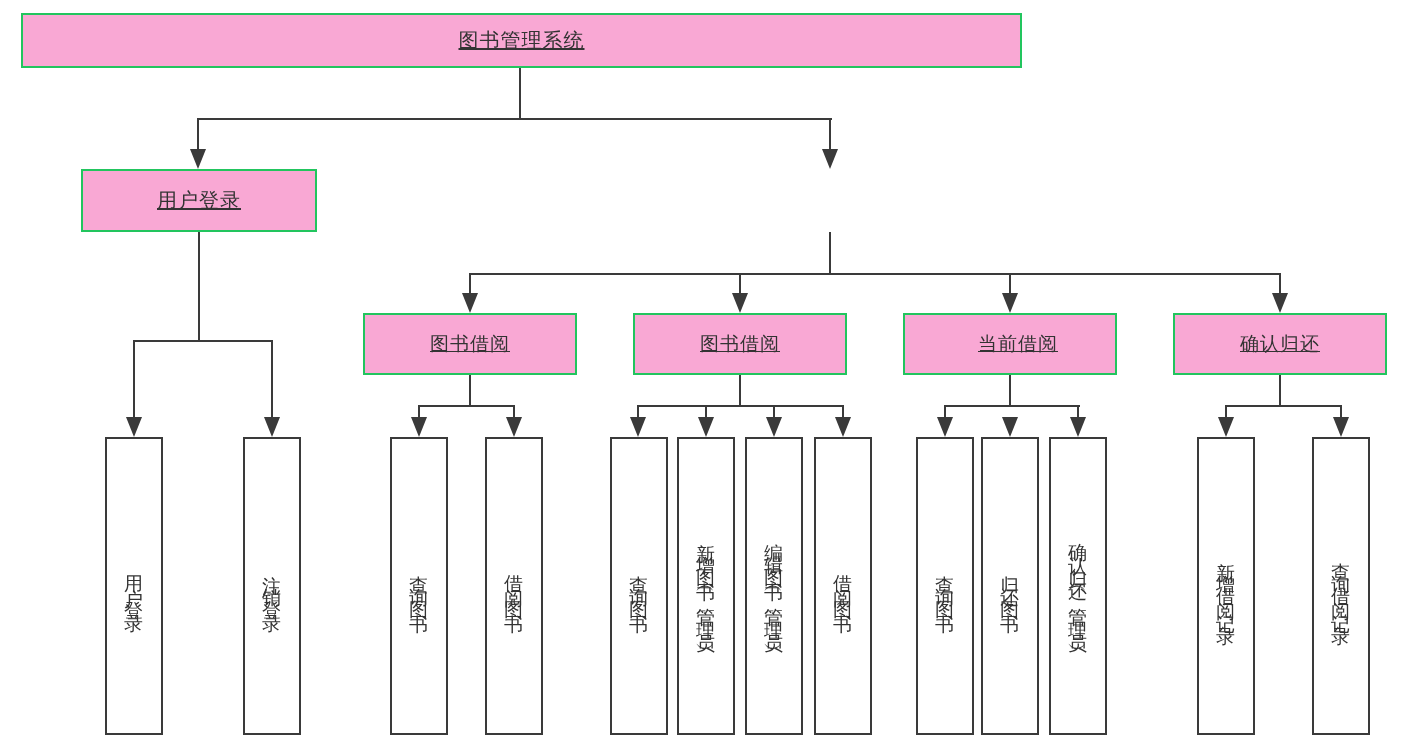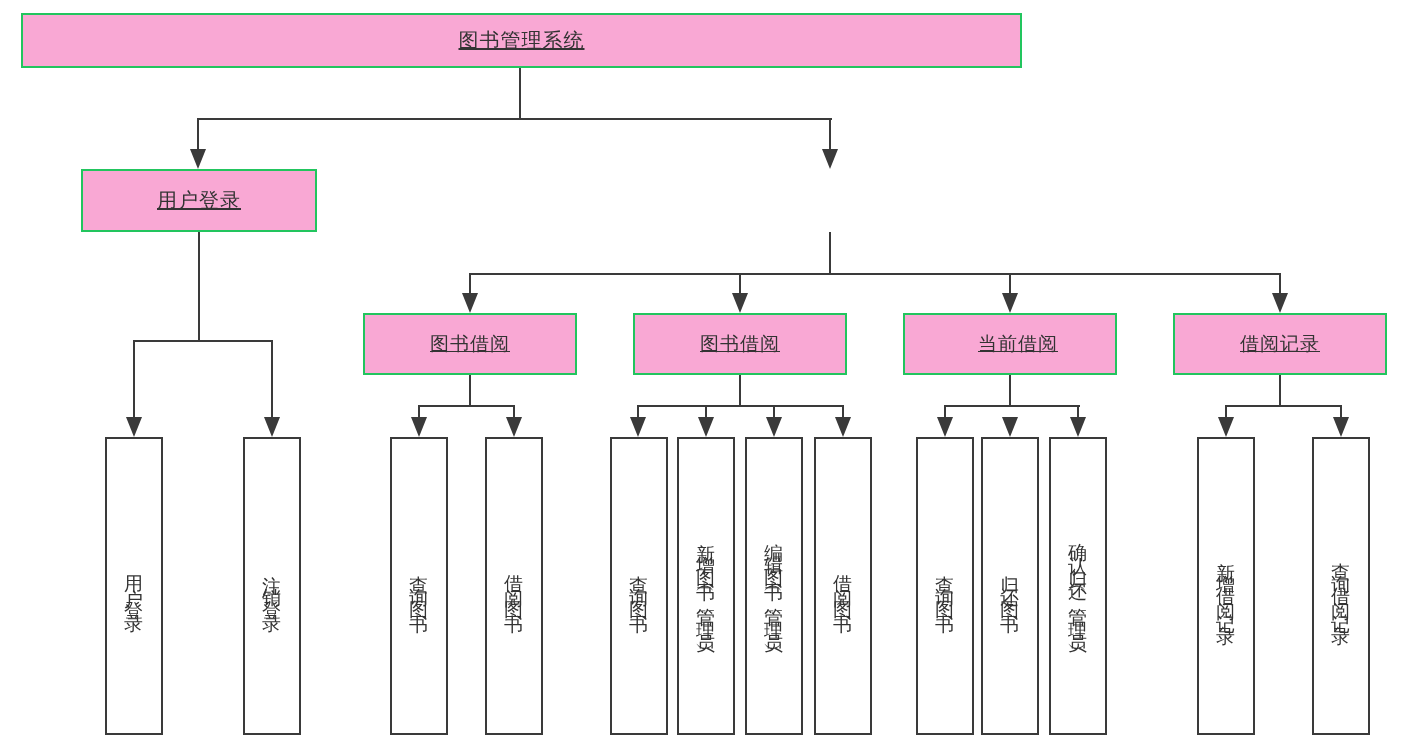--- a/index.html
+++ b/index.html
@@ -110,21 +110,21 @@
   <div class="node" style="left:363px;top:313px;width:214px;height:62px;font-size:19px;">
     <span>图书借阅</span>
   </div>
   <div class="node" style="left:633px;top:313px;width:214px;height:62px;font-size:19px;">
     <span>图书借阅</span>
   </div>
   <div class="node" style="left:903px;top:313px;width:214px;height:62px;font-size:19px;padding-left:16px;">
     <span>当前借阅</span>
   </div>
   <div class="node" style="left:1173px;top:313px;width:214px;height:62px;font-size:19px;">
-    <span>借阅记录</span>
+    <span>确认归还</span>
   </div>
 
   <div class="vline" style="left:469px;top:375px;height:32px;"></div>
   <div class="hline" style="left:418px;top:405px;width:97px;"></div>
   <div class="vline" style="left:418px;top:405px;height:14px;"></div>
   <div class="vline" style="left:513px;top:405px;height:14px;"></div>
   <div class="arrow" style="left:411px;top:417px;"></div>
   <div class="arrow" style="left:506px;top:417px;"></div>
 
   <div class="vline" style="left:739px;top:375px;height:32px;"></div>

